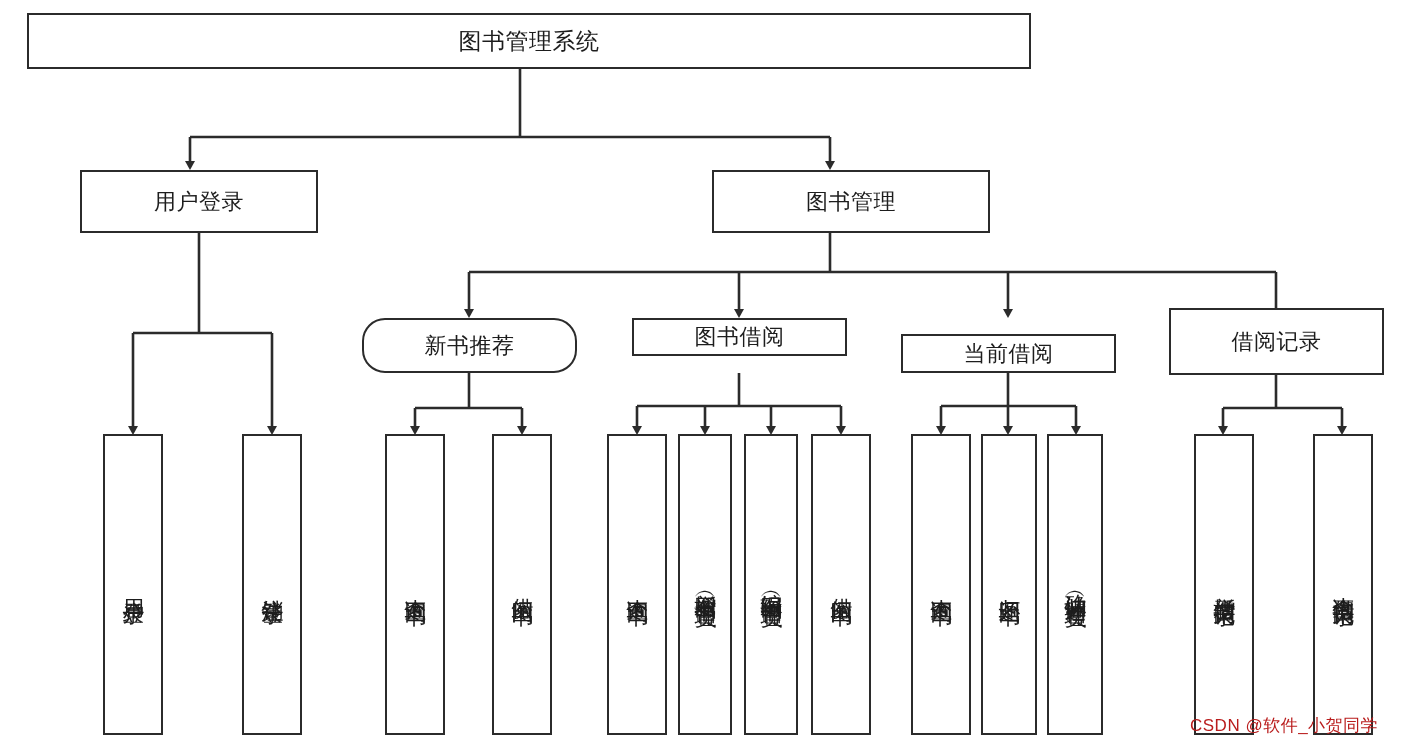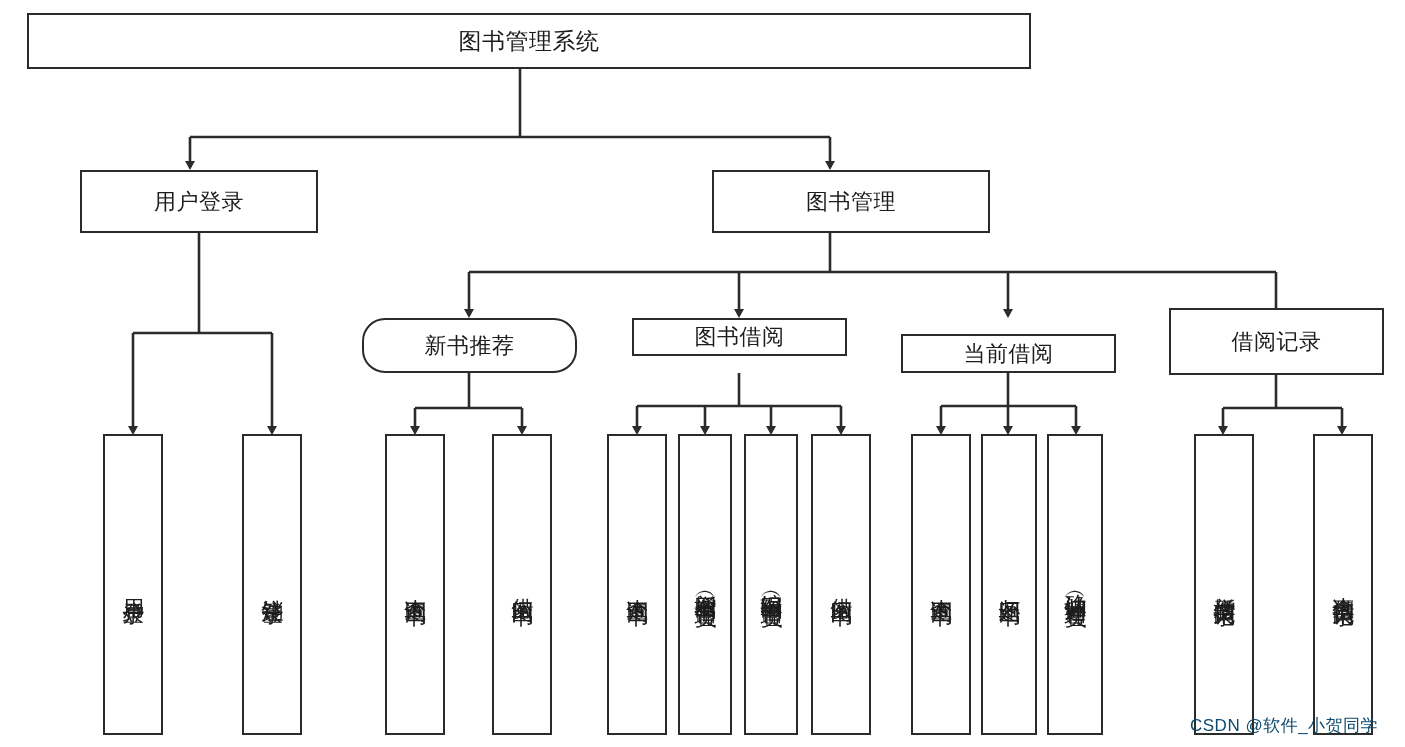--- a/index.html
+++ b/index.html
@@ -58,21 +58,21 @@
     font-size: 22px;
     line-height: 1.22;
     letter-spacing: 2px;
     white-space: nowrap;
   }
   .watermark {
     position: absolute;
     left: 1190px;
     top: 714px;
     font-size: 17px;
-    color: #0c4a6e;
+    color: #b91c1c;
     white-space: nowrap;
     letter-spacing: 0.5px;
   }
 </style>
 </head>
 <body>
 
 <div id="canvas">
 
   <svg class="edges" viewBox="0 0 1405 747">

